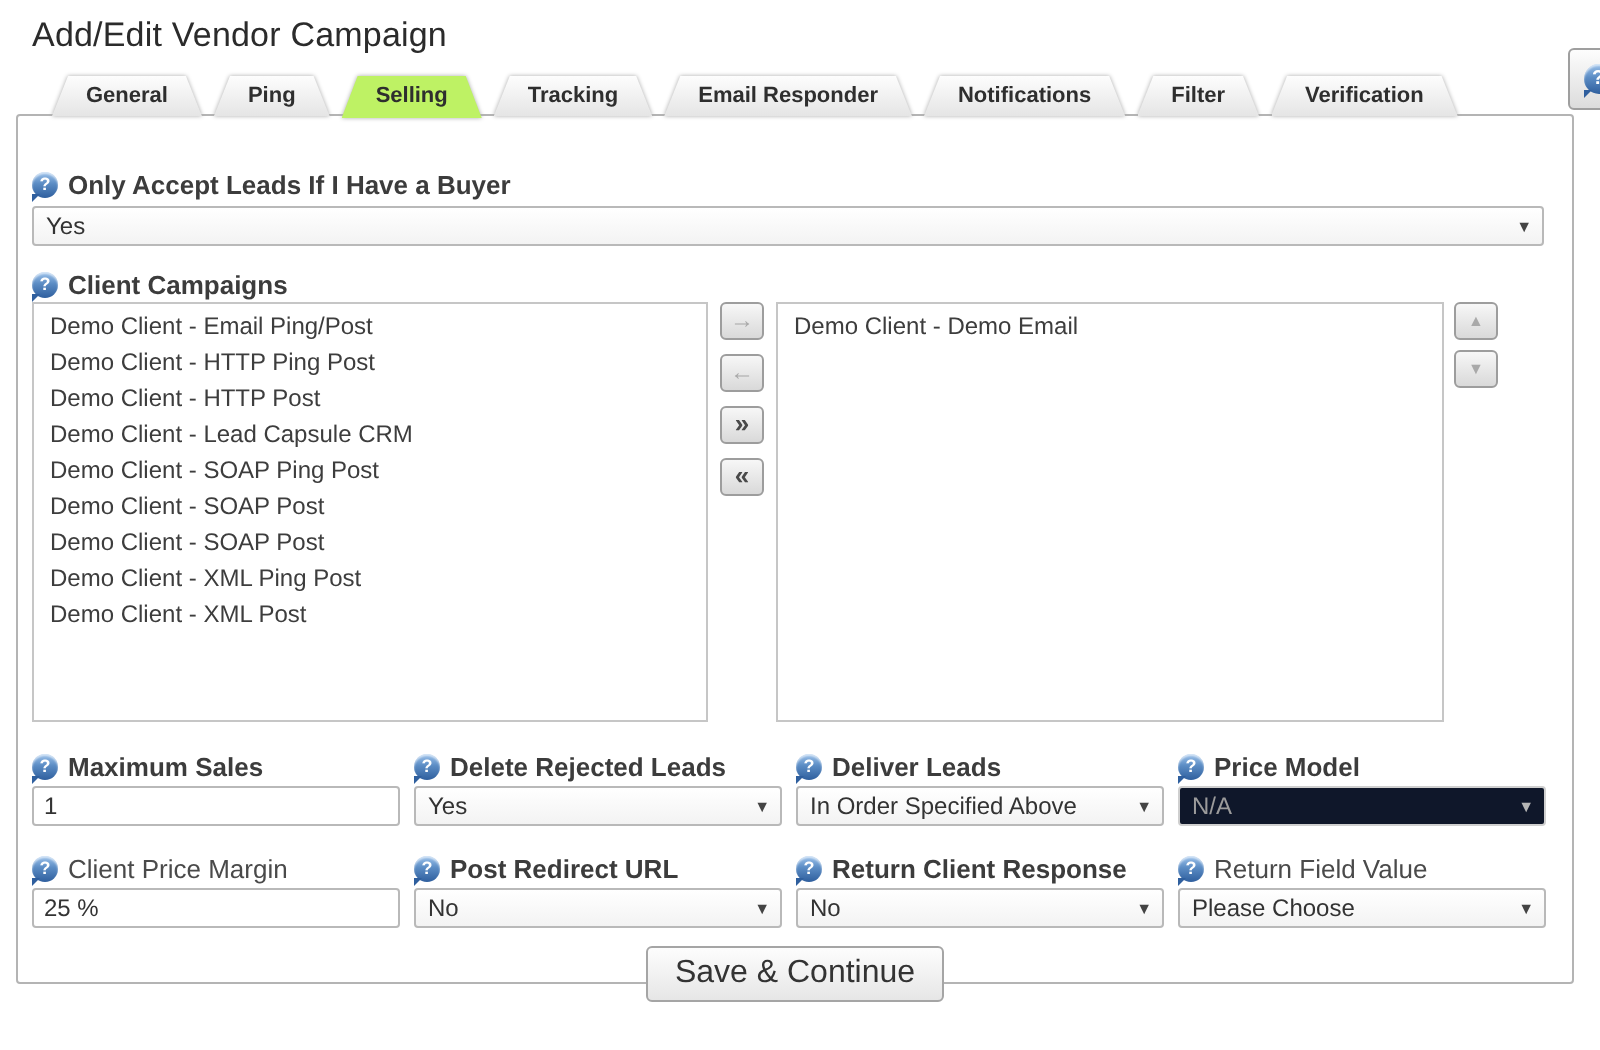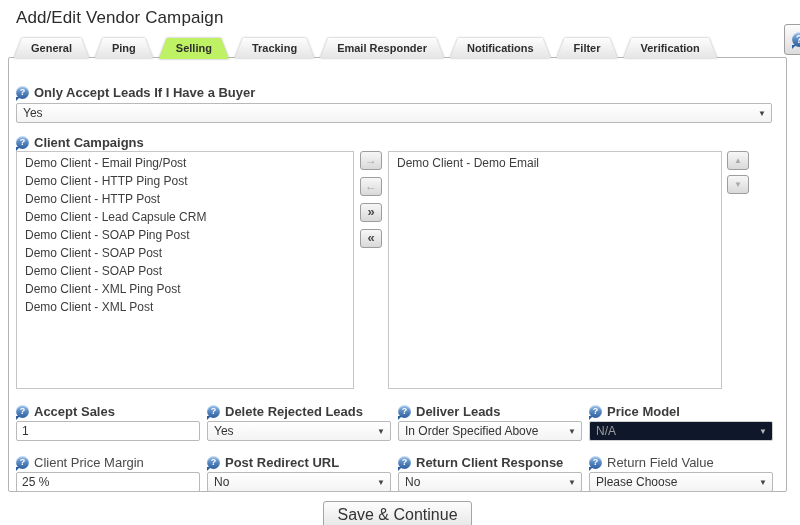--- a/index.html
+++ b/index.html
@@ -12,21 +12,21 @@
     font-weight: 500; color: #2b2b2b; letter-spacing: 0.1px; }
 
   
   .corner-help-btn { position: absolute; left: 784px; top: 24px; width: 30px; height: 31px;
     border: 1px solid #9f9f9f; border-radius: 3px;
     background: linear-gradient(#fdfdfd, #dcdcdc);
     display: flex; align-items: center; justify-content: center; }
   .corner-help-btn .help-ico { width: 15px; height: 15px; line-height: 15px; font-size: 10px; }
 
   
-  .tab-bar { position: absolute; left: 14px; top: 36px; display: flex; align-items: flex-end;
+  .tab-bar { position: absolute; left: 26px; top: 36px; display: flex; align-items: flex-end;
     gap: 6px; z-index: 3; height: 22px; }
   .tab-wrap { filter: drop-shadow(0 0 1px #a9a9a9); }
   .tab { clip-path: polygon(8px 0, calc(100% - 8px) 0, 100% 100%, 0 100%);
     padding: 4px 17px 4px; font-size: 11px; font-weight: bold; color: #2e2e2e;
     background: linear-gradient(#fdfdfd, #e5e5e5); white-space: nowrap; cursor: pointer; }
   .tab-wrap.active { position: relative; z-index: 5; margin-bottom: -1px; }
   .tab-wrap.active .tab { background: #bef264; padding-bottom: 5px; }
 
   
   .panel { position: absolute; left: 8px; top: 57px; width: 779px; height: 435px;
@@ -57,21 +57,21 @@
     background: #fff; font-family: "Liberation Sans", sans-serif; font-size: 12px;
     color: #333; padding: 0 5px; }
 
   
   .sec1-label { margin-top: 27px; }
   .full-select { margin-top: 4px; width: 756px; }
 
   
   .sec2-label { margin-top: 12px; margin-bottom: 2px; }
   .lists-row { display: flex; align-items: flex-start; }
-  .listbox { height: 238px; border: 1px solid #c6c6c6; background: #fff; overflow: hidden;
+  .listbox { height: 210px; border: 1px solid #c6c6c6; background: #fff; overflow: hidden;
     padding-top: 2px; }
   .list-available { width: 338px; }
   .list-selected { width: 334px; }
   .list-item { font-size: 12px; color: #3d3d3d; line-height: 18px; padding-left: 8px;
     white-space: nowrap; cursor: pointer; }
   .transfer-col { width: 22px; margin: 0 6px 0 6px; display: flex; flex-direction: column;
     gap: 7px; }
   .updown-col { width: 22px; margin-left: 5px; display: flex; flex-direction: column; gap: 5px; }
   .mini-btn { width: 22px; height: 19px; border: 1px solid #9d9d9d; border-radius: 3px;
     background: linear-gradient(#f7f7f7, #d9d9d9); font-size: 12px; line-height: 16px;
@@ -172,21 +172,21 @@
         <div class="updown-col">
           <div class="mini-btn vert dim"><span>▲</span></div>
           <div class="mini-btn vert dim"><span>▼</span></div>
         </div>
       </div>
 
       <div class="field-row row1">
         <div class="field-col">
           <div class="lbl-row">
             <span class="help-ico">?</span>
-            <span class="lbl">Accept Sales</span>
+            <span class="lbl">Maximum Sales</span>
           </div>
           <div class="control"><input class="text-input" type="text" value="1" style=""></div>
         </div>
         <div class="field-col">
           <div class="lbl-row">
             <span class="help-ico">?</span>
             <span class="lbl">Delete Rejected Leads</span>
           </div>
           <div class="control select">
             <span>Yes</span>

